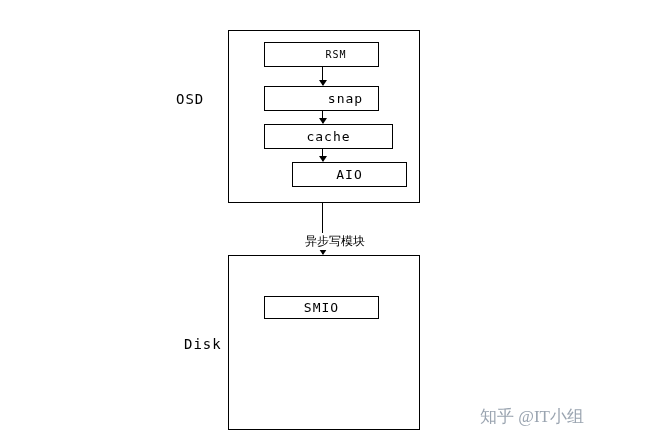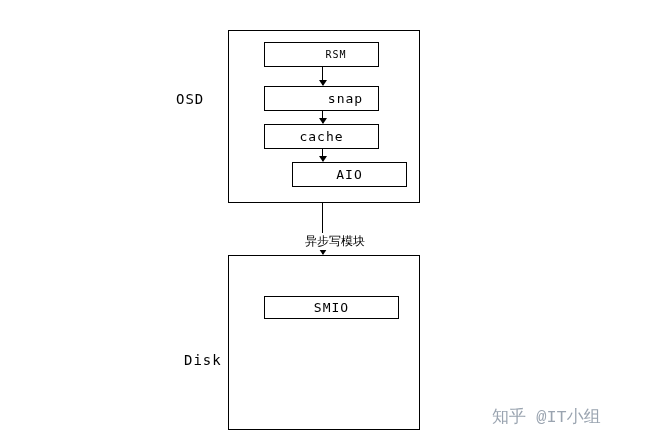--- a/index.html
+++ b/index.html
@@ -58,56 +58,56 @@
   .arrow-label {
     position: absolute;
     background: #fff;
     font-size: 12px;
     padding: 0 3px;
     white-space: nowrap;
     font-family: "DejaVu Sans", sans-serif;
   }
   .watermark {
     position: absolute;
-    left: 492px;
+    left: 480px;
     top: 405px;
     font-size: 17px;
     color: #9aa4b0;
-    font-family: Liberation Mono, monospace;
+    font-family: Liberation Serif, serif;
     white-space: nowrap;
   }
 </style>
 </head>
 <body>
 
 <div class="canvas">
 
   <div class="outer-box" style="left:228px; top:30px; width:192px; height:173px;"></div>
 
   <div class="side-label" style="left:176px; top:91px;">OSD</div>
 
   <div class="module-box small-text" style="left:264px; top:42px; width:115px; height:25px;padding-left:29px;">RSM</div>
 
   <div class="v-arrow" style="left:322px; top:67px; height:18px;"></div>
 
   <div class="module-box" style="left:264px; top:86px; width:115px; height:25px;padding-left:48px;">snap</div>
 
   <div class="v-arrow" style="left:322px; top:111px; height:12px;"></div>
 
-  <div class="module-box" style="left:264px; top:124px; width:115px; height:25px;">cache</div>
+  <div class="module-box" style="left:264px; top:124px; width:129px; height:25px;">cache</div>
 
   <div class="v-arrow" style="left:322px; top:149px; height:12px;"></div>
 
   <div class="module-box" style="left:264px; top:162px; width:115px; height:25px;margin-left:28px;">AIO</div>
 
   <div class="v-arrow" style="left:322px; top:203px; height:51px;"></div>
 
   <div class="arrow-label" style="left:294px; top:233px;margin-left:8px;">异步写模块</div>
 
   <div class="outer-box" style="left:228px; top:255px; width:192px; height:175px;"></div>
 
-  <div class="side-label" style="left:184px; top:336px;margin-top:16px;">Disk</div>
+  <div class="side-label" style="left:184px; top:336px;">Disk</div>
 
-  <div class="module-box" style="left:264px; top:296px; width:135px; height:23px;">SMIO</div>
+  <div class="module-box" style="left:264px; top:296px; width:115px; height:23px;">SMIO</div>
 
   <div class="watermark">知乎 @IT小组</div>
 
 </div>
 
 </body></html>

